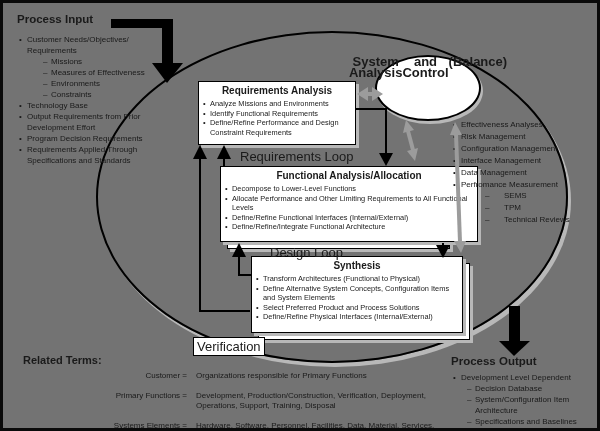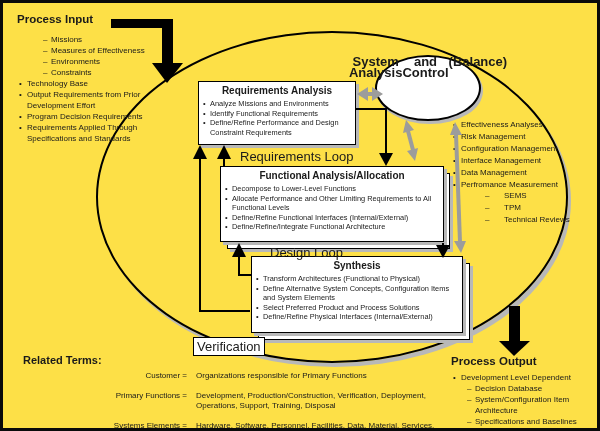--- a/index.html
+++ b/index.html
@@ -1,18 +1,18 @@
 <!DOCTYPE html>
 <html><head>
 <meta charset="utf-8">
 <style>
   html,body{margin:0;padding:0;background:#fff;}
   .page{
     position:relative;width:600px;height:431px;box-sizing:border-box;
-    background:#fde047;border:3px solid #0a0a0a;overflow:hidden;
+    background:#737373;border:3px solid #0a0a0a;overflow:hidden;
     font-family:"Liberation Sans",sans-serif;color:#1a1a1a;
   }
   
   .big-ellipse{
     position:absolute;left:93px;top:28px;width:468px;height:328px;
     border:2px solid #000;border-radius:50%;
     box-shadow:3px 4px 0 #b8b8b8;z-index:1;
   }
   
   .sa-ellipse{
@@ -58,20 +58,21 @@
 </style>
 </head>
 <body>
 
 <div class="page">
 
   <div class="big-ellipse"></div>
 
   <div class="hd" style="left:14px;top:10px;">Process Input</div>
   <ul class="olist" style="left:14px;top:31px;width:150px;">
+    <li class="b">Customer Needs/Objectives/ Requirements</li>
     <li class="d">Missions</li>
     <li class="d">Measures of Effectiveness</li>
     <li class="d">Environments</li>
     <li class="d">Constraints</li>
     <li class="b">Technology Base</li>
     <li class="b">Output Requirements from Prior Development Effort</li>
     <li class="b">Program Decision Requirements</li>
     <li class="b">Requirements Applied Through Specifications and Standards</li>
   </ul>
 
@@ -80,21 +81,21 @@
 
   <div class="pbox" style="left:195px;top:78px;width:158px;height:64px;">
     <div class="btitle">Requirements Analysis</div>
     <ul class="blist">
       <li class="b">Analyze Missions and Environments</li>
       <li class="b">Identify Functional Requirements</li>
       <li class="b">Define/Refine Performance and Design Constraint Requirements</li>
     </ul>
   </div>
 
-  <div class="pbox" style="left:217px;top:163px;width:224px;height:76px;">
+  <div class="pbox" style="left:217px;top:163px;width:258px;height:76px;">
     <div class="btitle">Functional Analysis/Allocation</div>
     <ul class="blist">
       <li class="b">Decompose to Lower-Level Functions</li>
       <li class="b">Allocate Performance and Other Limiting Requirements to All Functional Levels</li>
       <li class="b">Define/Refine Functional Interfaces (Internal/External)</li>
       <li class="b">Define/Refine/Integrate Functional Architecture</li>
     </ul>
   </div>
 
   <div class="pbox" style="left:248px;top:253px;width:212px;height:77px;">

